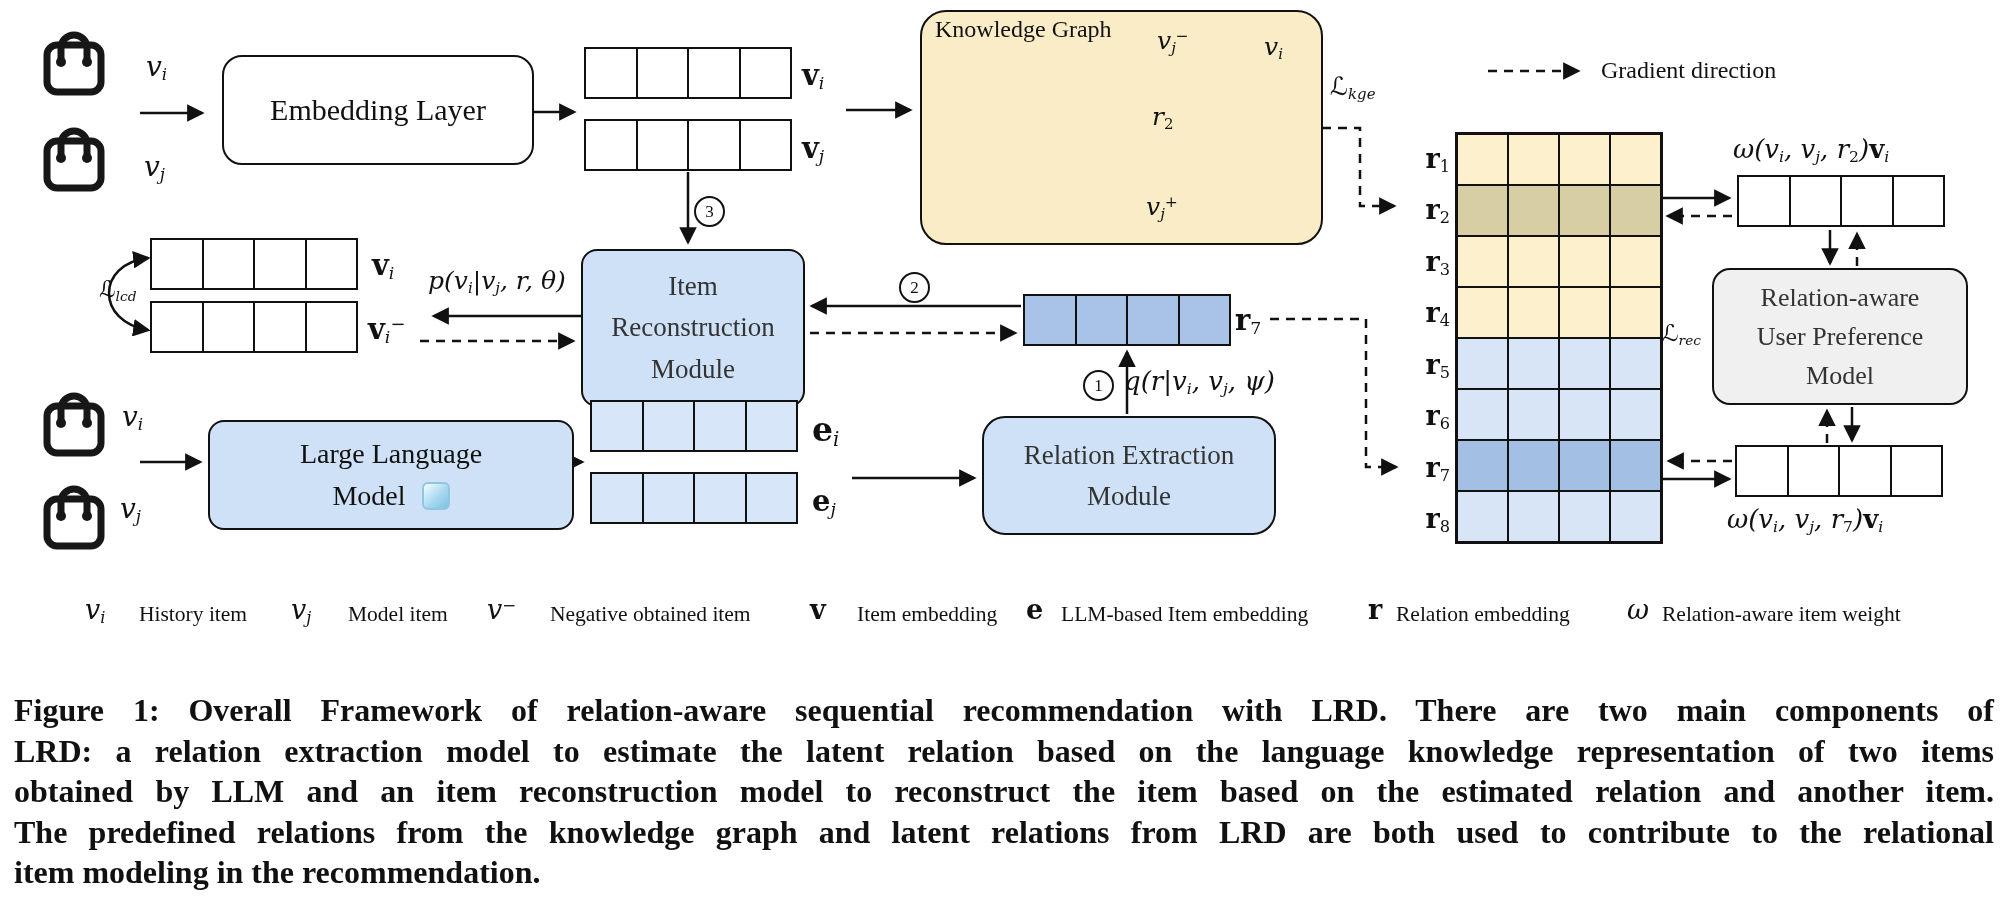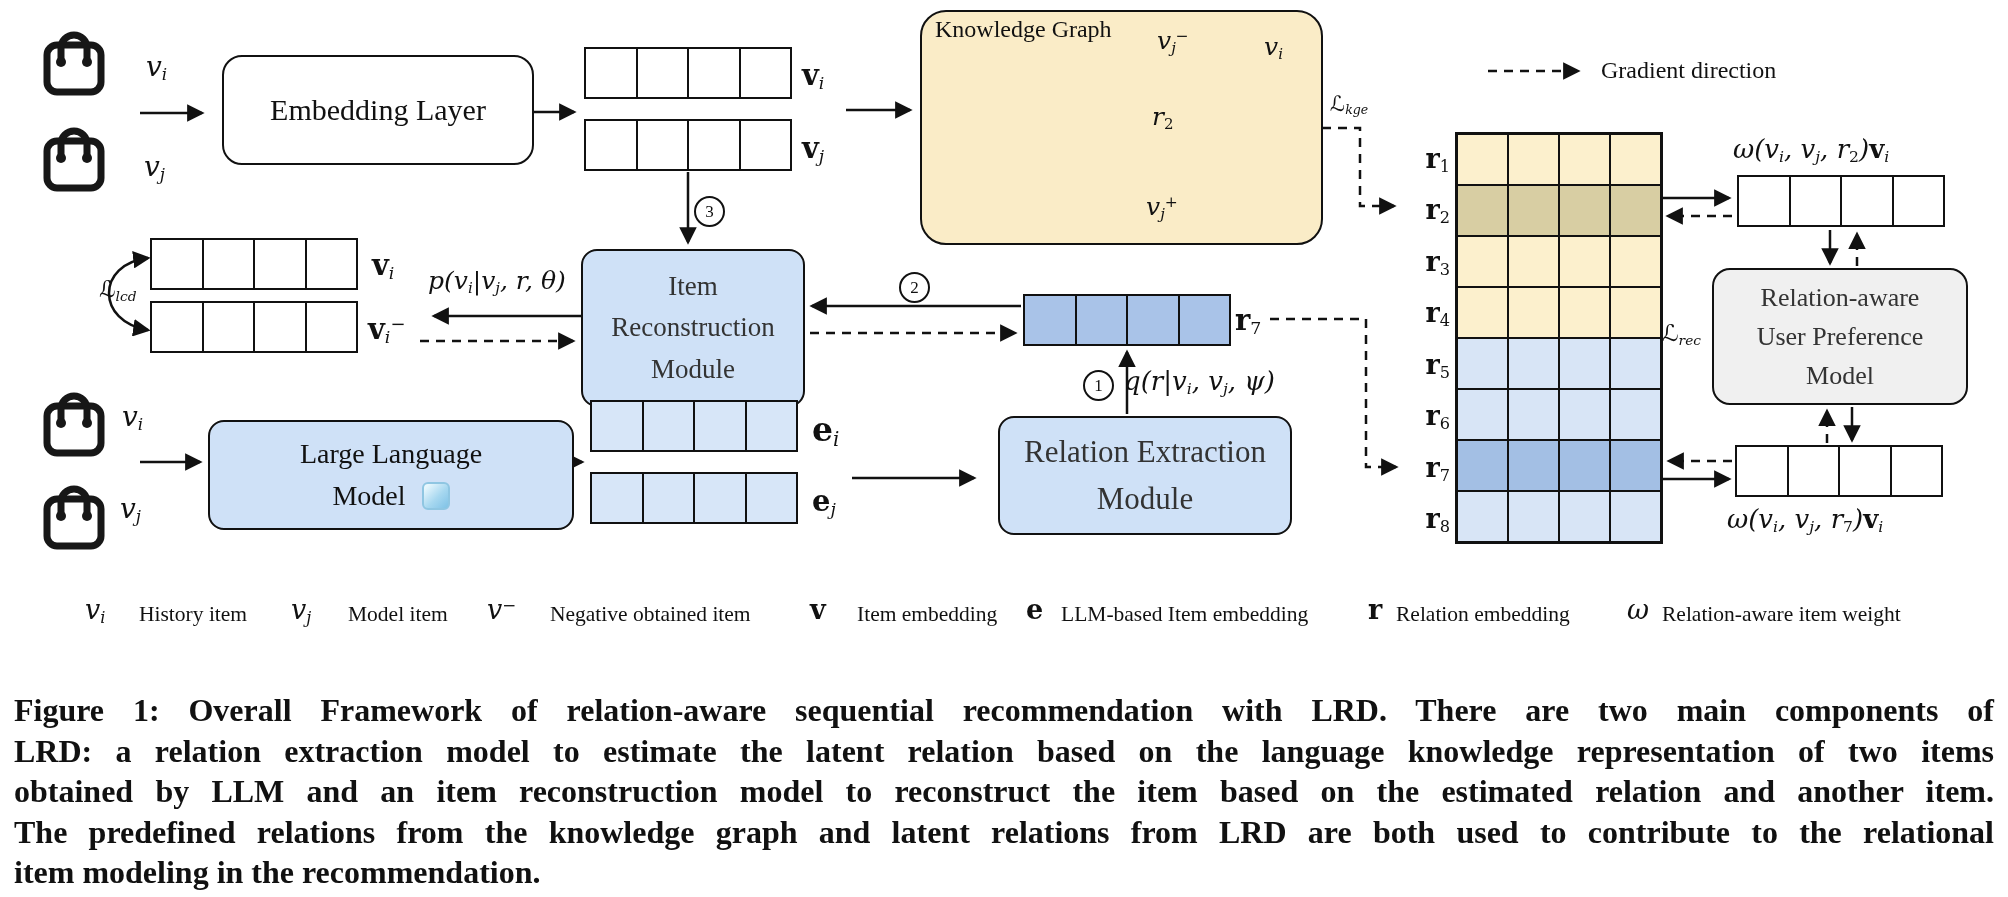--- a/index.html
+++ b/index.html
@@ -10,21 +10,21 @@
   .layer>*{pointer-events:auto;}
 
   
   .box{position:absolute;border:2.5px solid #111;display:flex;flex-direction:column;
        align-items:center;justify-content:center;text-align:center;box-sizing:border-box;}
   .box .bl{display:block;}
   .emb{left:214px;top:55px;width:312px;height:110px;border-radius:20px;background:#fff;font-size:30px;margin-left:8px;}
   .kg{left:920px;top:10px;width:403px;height:235px;border-radius:26px;background:var(--kg-fill,#faecc7);}
   .kg-title{left:935px;top:16px;font-size:23px;}
   .irm{left:581px;top:249px;width:224px;height:158px;border-radius:16px;background:var(--box-blue,#cfe1f7);font-size:27px;line-height:1.52;color:#333;}
-  .rem{left:982px;top:416px;width:294px;height:119px;border-radius:16px;background:var(--box-blue,#cfe1f7);font-size:31px;line-height:1.5;color:#333;margin-left:16px;}
+  .rem{left:982px;top:416px;width:294px;height:119px;border-radius:23px;background:var(--box-blue,#cfe1f7);font-size:27px;line-height:1.5;color:#333;}
   .llm{left:208px;top:420px;width:366px;height:110px;border-radius:16px;background:var(--box-blue,#cfe1f7);font-size:28px;line-height:1.5;}
   .upm{left:1712px;top:268px;width:256px;height:137px;border-radius:18px;background:var(--model-gray,#f0f0f0);font-size:26px;line-height:1.5;color:#333;}
 
   
   .ice{display:inline-block;width:28px;height:28px;margin-left:16px;vertical-align:-5px;
        background:linear-gradient(135deg,#e8f7fd 10%,#a8d8f0 55%,#7fc2e6);border:2px solid #8fc6e2;border-radius:6px;box-sizing:border-box;}
 
   
   .vec{position:absolute;display:flex;border:2.5px solid #111;background:#fff;box-sizing:content-box;}
   .vec .cell{width:49.5px;height:48px;border-left:2.5px solid #111;}
@@ -144,21 +144,21 @@
         <div class="cell"></div>
     </div>
     <div class="math" style="left:802px;top:131px;font-size:29px;"><span class="seg-b">v</span><span class="seg-sub">j</span></div>
 
     <div class="box kg"></div>
     <div class="plain kg-title">Knowledge Graph</div>
     <div class="math" style="left:1157px;top:26px;font-size:25px;"><span>v</span><span class="seg-sub">j</span><span class="seg-sup">−</span></div>
     <div class="math" style="left:1264px;top:32px;font-size:25px;"><span>v</span><span class="seg-sub">i</span></div>
     <div class="math" style="left:1152px;top:102px;font-size:25px;"><span>r</span><span class="seg-subn">2</span></div>
     <div class="math" style="left:1146px;top:192px;font-size:25px;"><span>v</span><span class="seg-sub">j</span><span class="seg-sup">+</span></div>
-    <div class="math" style="left:1330px;top:92px;font-size:21px;text-align:center;"><span>ℒ</span><span class="seg-sub">kge</span></div>
+    <div class="math" style="left:1330px;top:72px;font-size:25px;text-align:center;"><span>ℒ</span><span class="seg-sub">kge</span></div>
 
     <div class="matrix">
       <div class="mrow" style="background: rgb(252, 240, 205);">
           <div class="mcell"></div>
           <div class="mcell"></div>
           <div class="mcell"></div>
           <div class="mcell"></div>
         </div>
       <div class="mrow" style="background: rgb(216, 206, 163);">
           <div class="mcell"></div>

